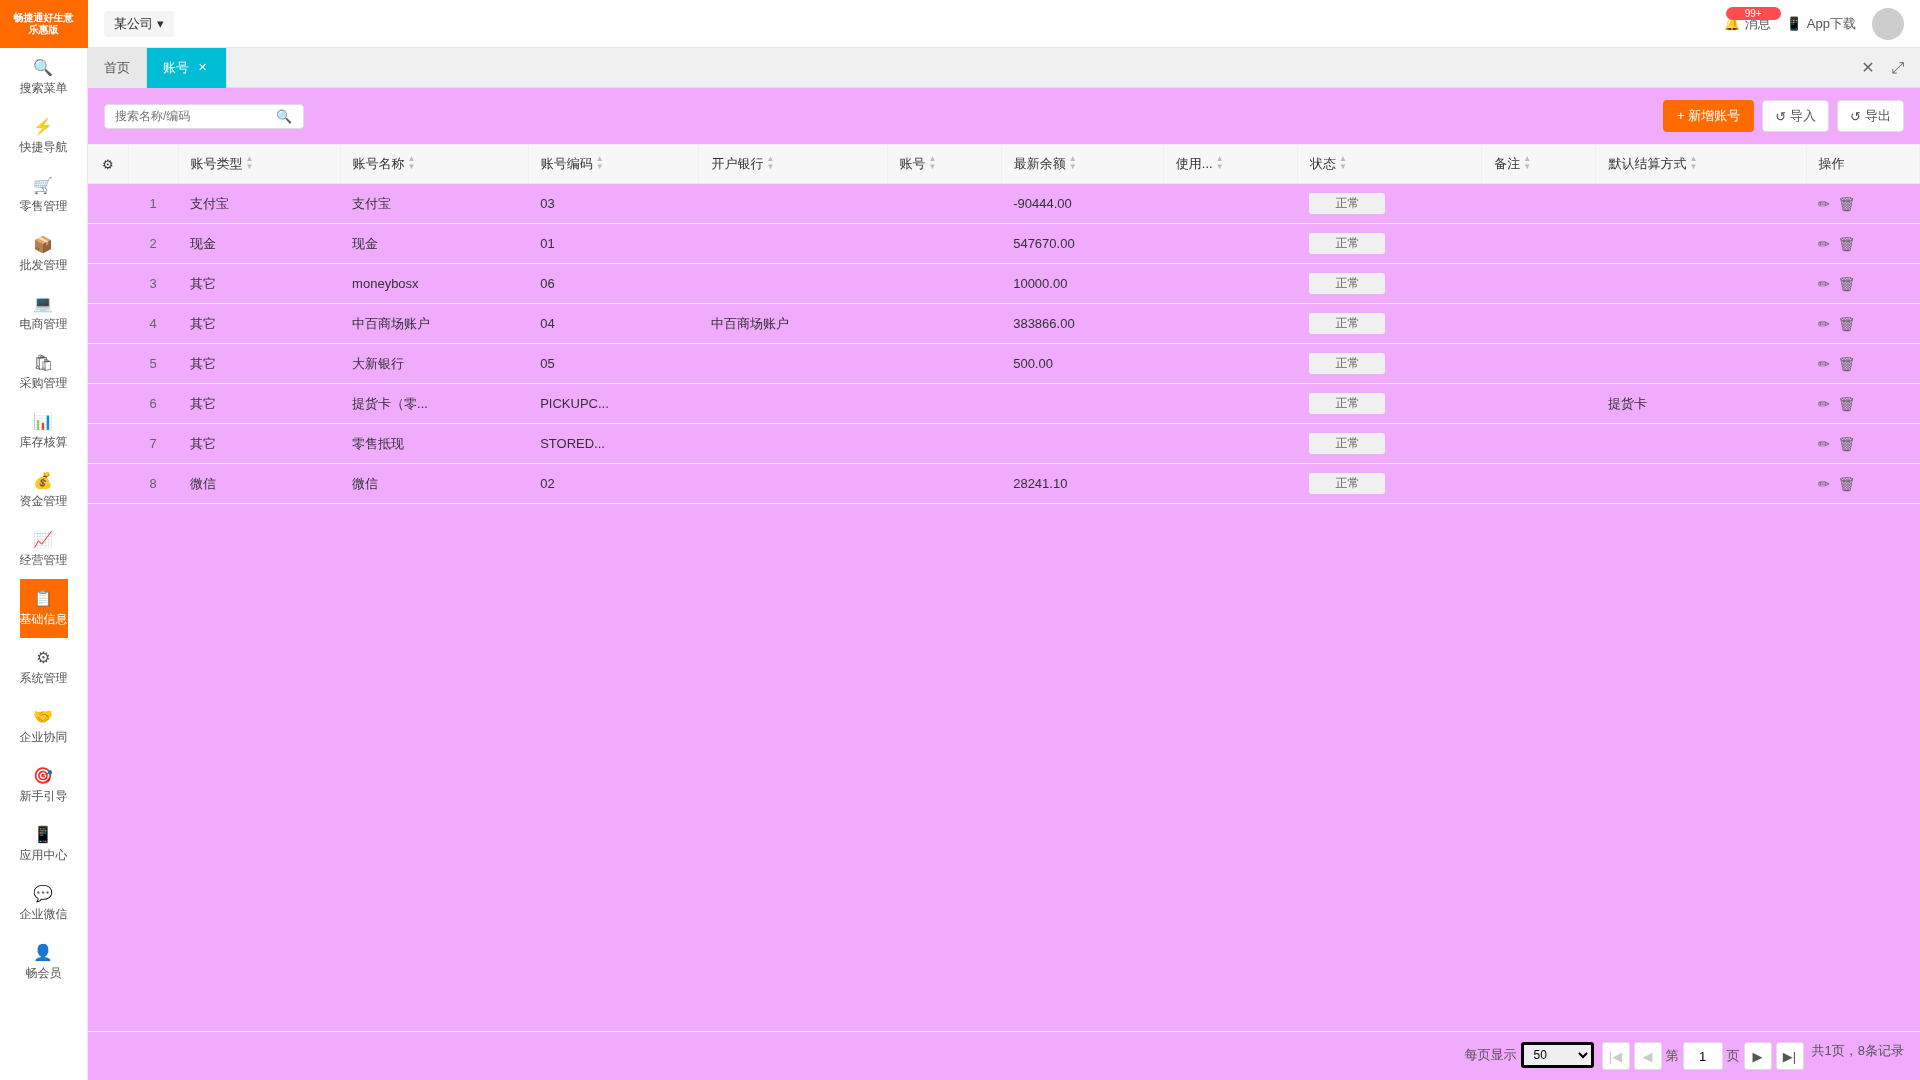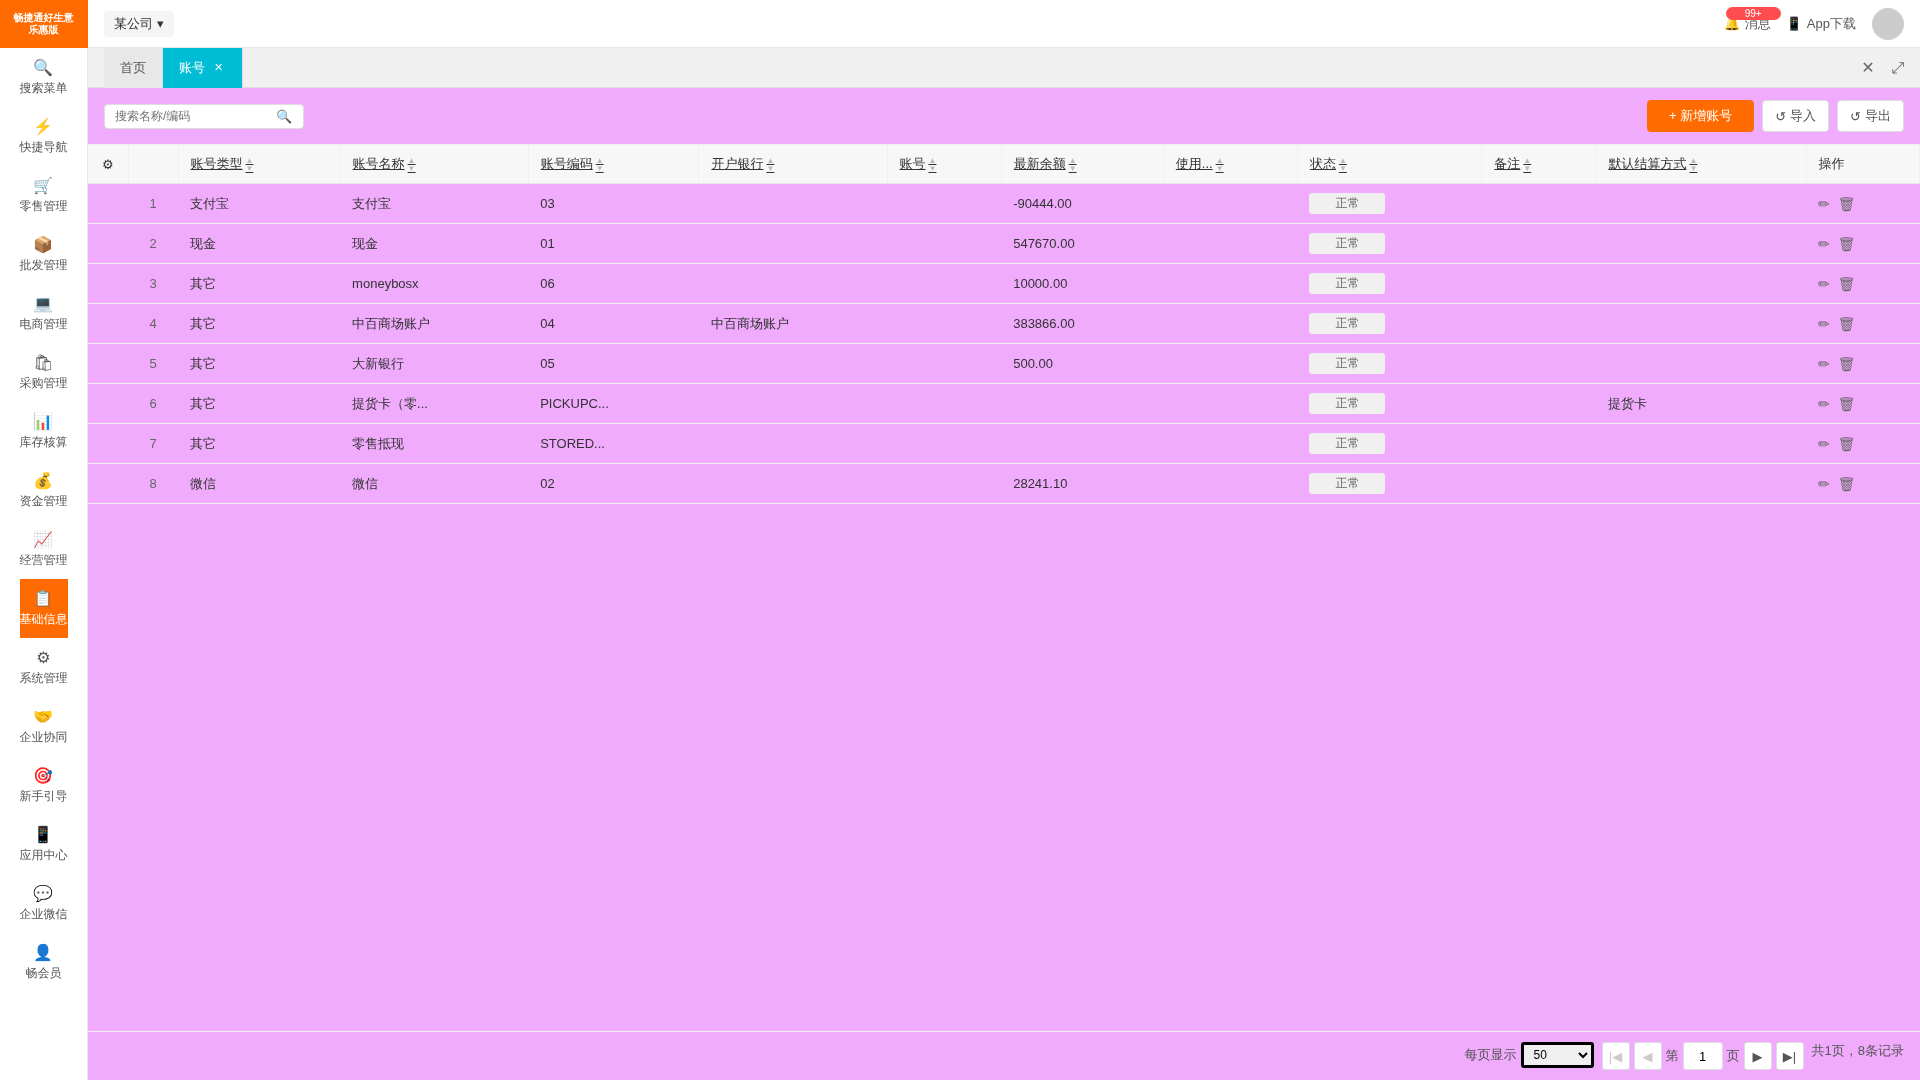--- a/index.html
+++ b/index.html
@@ -208,21 +208,21 @@
       background: transparent;
     }
     .toolbar-right {
       display: flex;
       gap: 8px;
     }
     .btn-primary {
       background: #ff6b00;
       color: white;
       border: none;
-      padding: 6px 22px;
+      padding: 6px 14px;
       border-radius: 4px;
       cursor: pointer;
       font-size: 13px;
       display: flex;
       align-items: center;
       gap: 4px;
     }
     .btn-default {
       background: white;
       color: #555;
@@ -340,23 +340,22 @@
       border-radius: 3px;
       text-align: center;
       font-size: 13px;
       outline: none;
     }
     .settings-col { width: 30px; text-align: center; }
 
     
     .th-inner {
       display: flex;
-      align-items: flex-end;
+      align-items: flex-start;
       gap: 3px;
-      text-decoration: underline;
     }
     .sort-arrows {
       display: flex;
       flex-direction: column;
       gap: 0;
       font-size: 8px;
       color: #bbb;
       line-height: 1;
     }
   </style>
@@ -455,21 +454,21 @@
       </div>
       <div class="app-btn">
         <span>📱</span>
         <span>App下载</span>
       </div>
       <div class="avatar"></div>
     </div>
   </div>
 
   <div class="tab-bar">
-    <div id="tabs-container" style="display:flex;padding-left:16px;">
+    <div id="tabs-container" style="display:flex;">
         <div class="tab">
           <span>首页</span>
         </div>
         <div class="tab active">
           <span>账号</span>
           <span class="tab-close">✕</span>
         </div>
       </div>
     <div class="tab-actions">
       <div class="tab-action-btn">✕</div>

